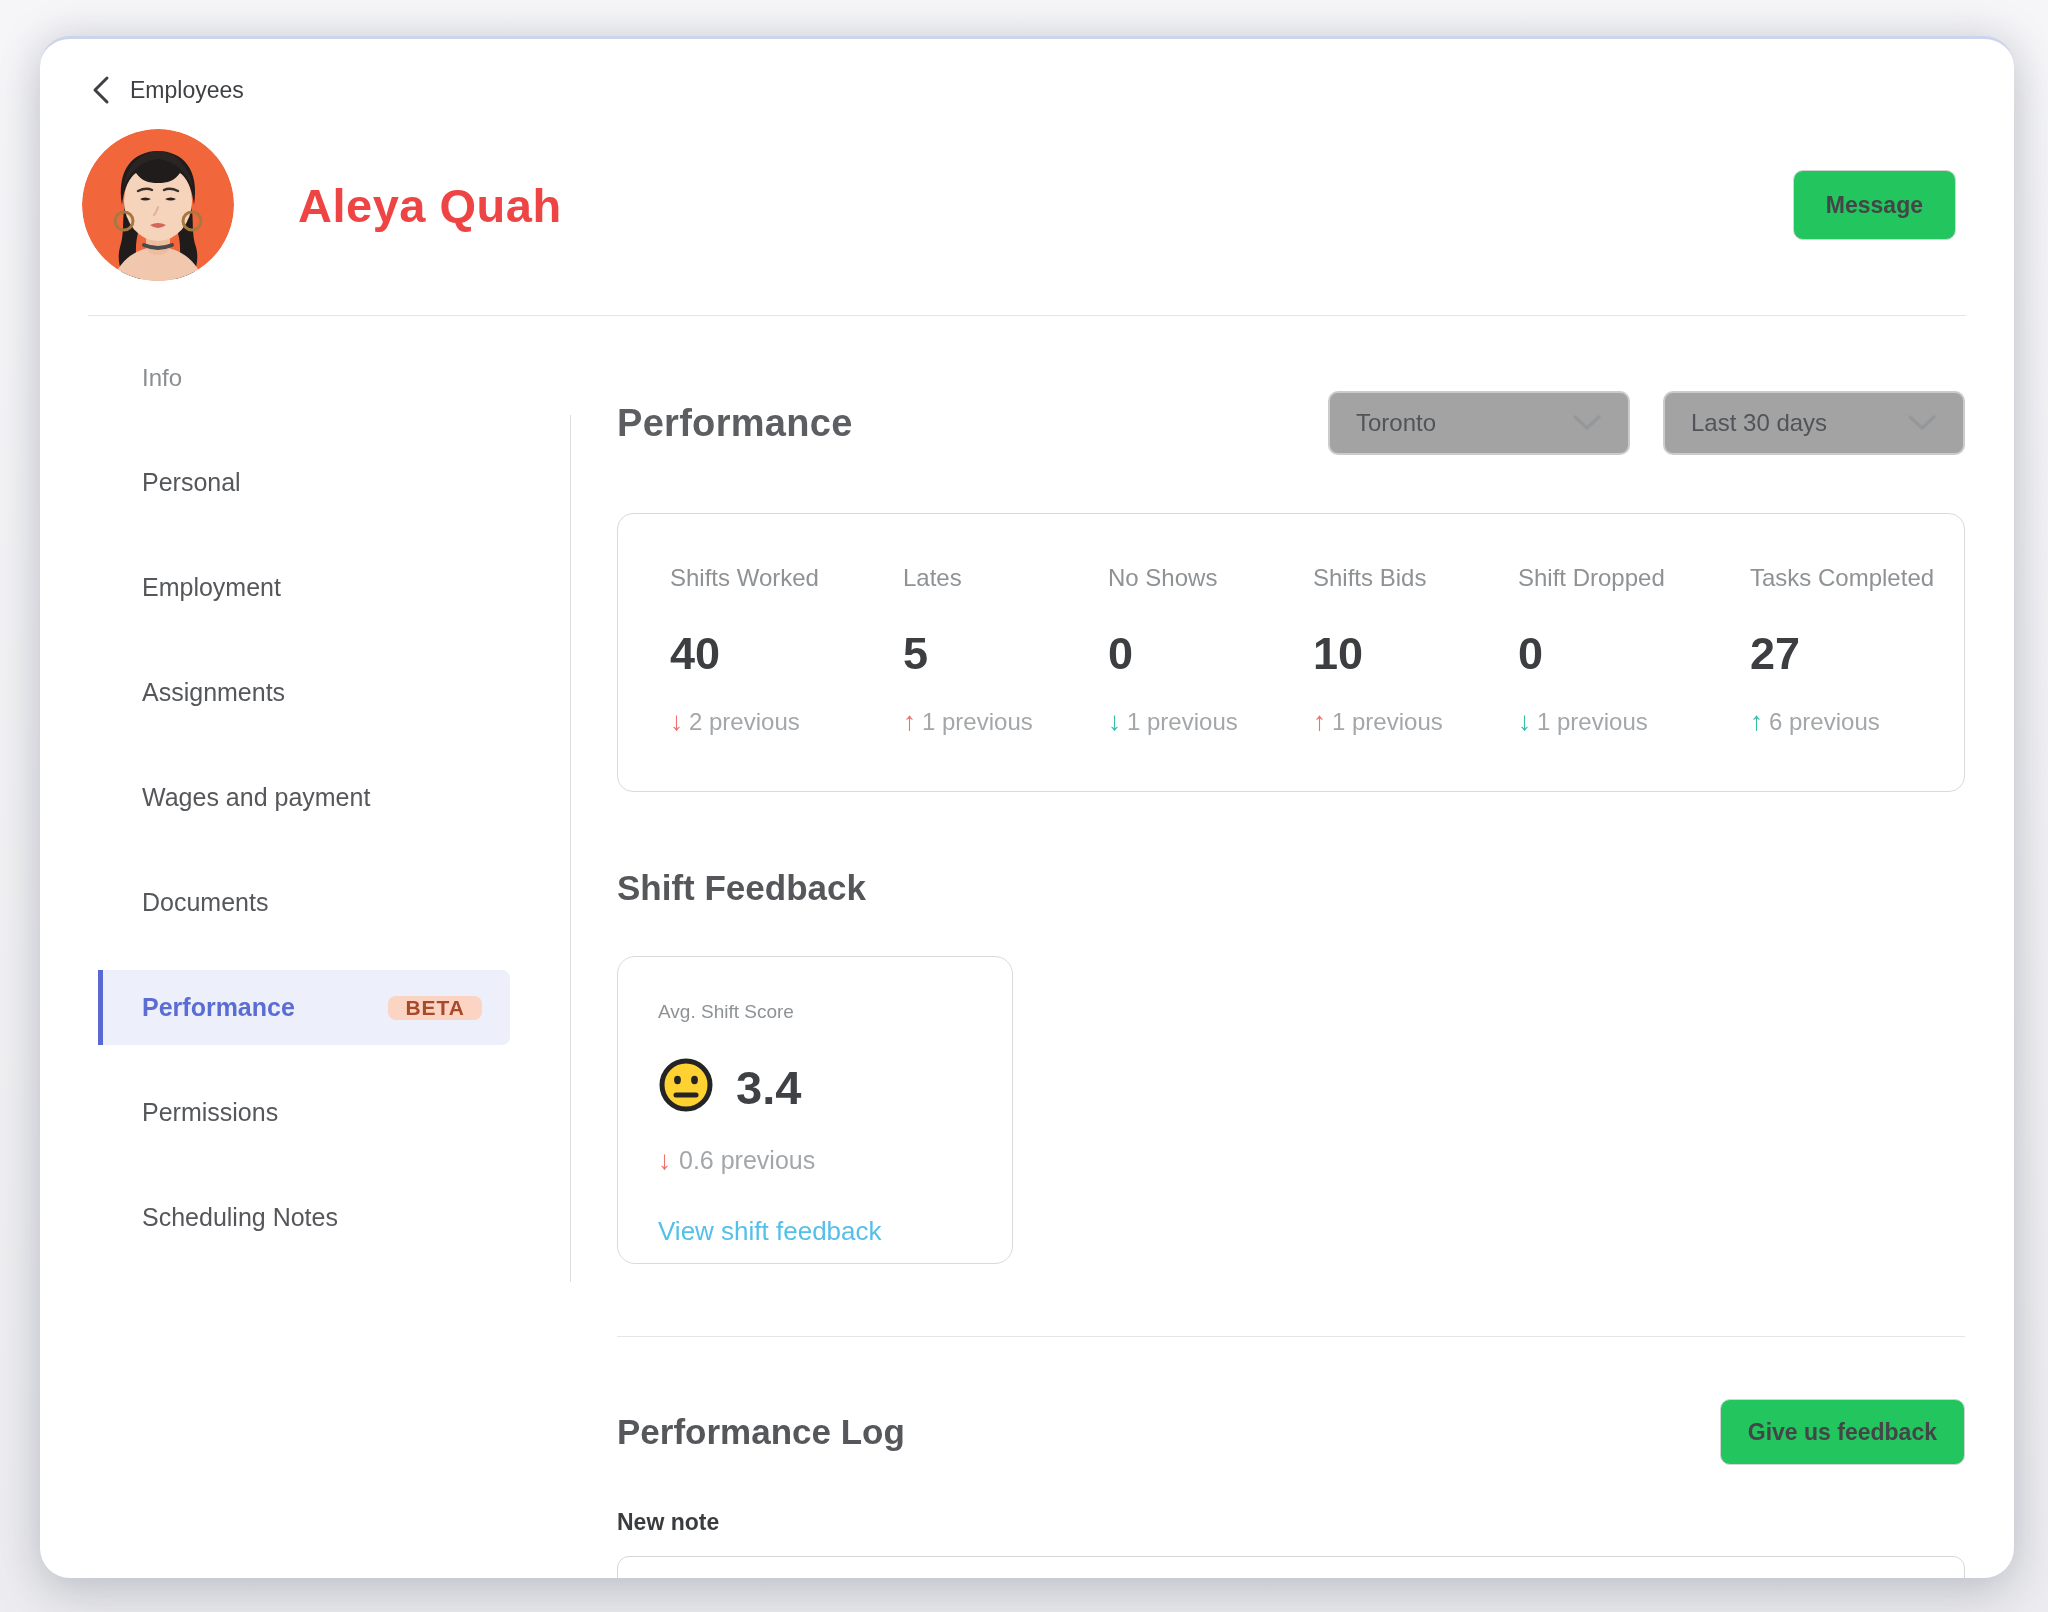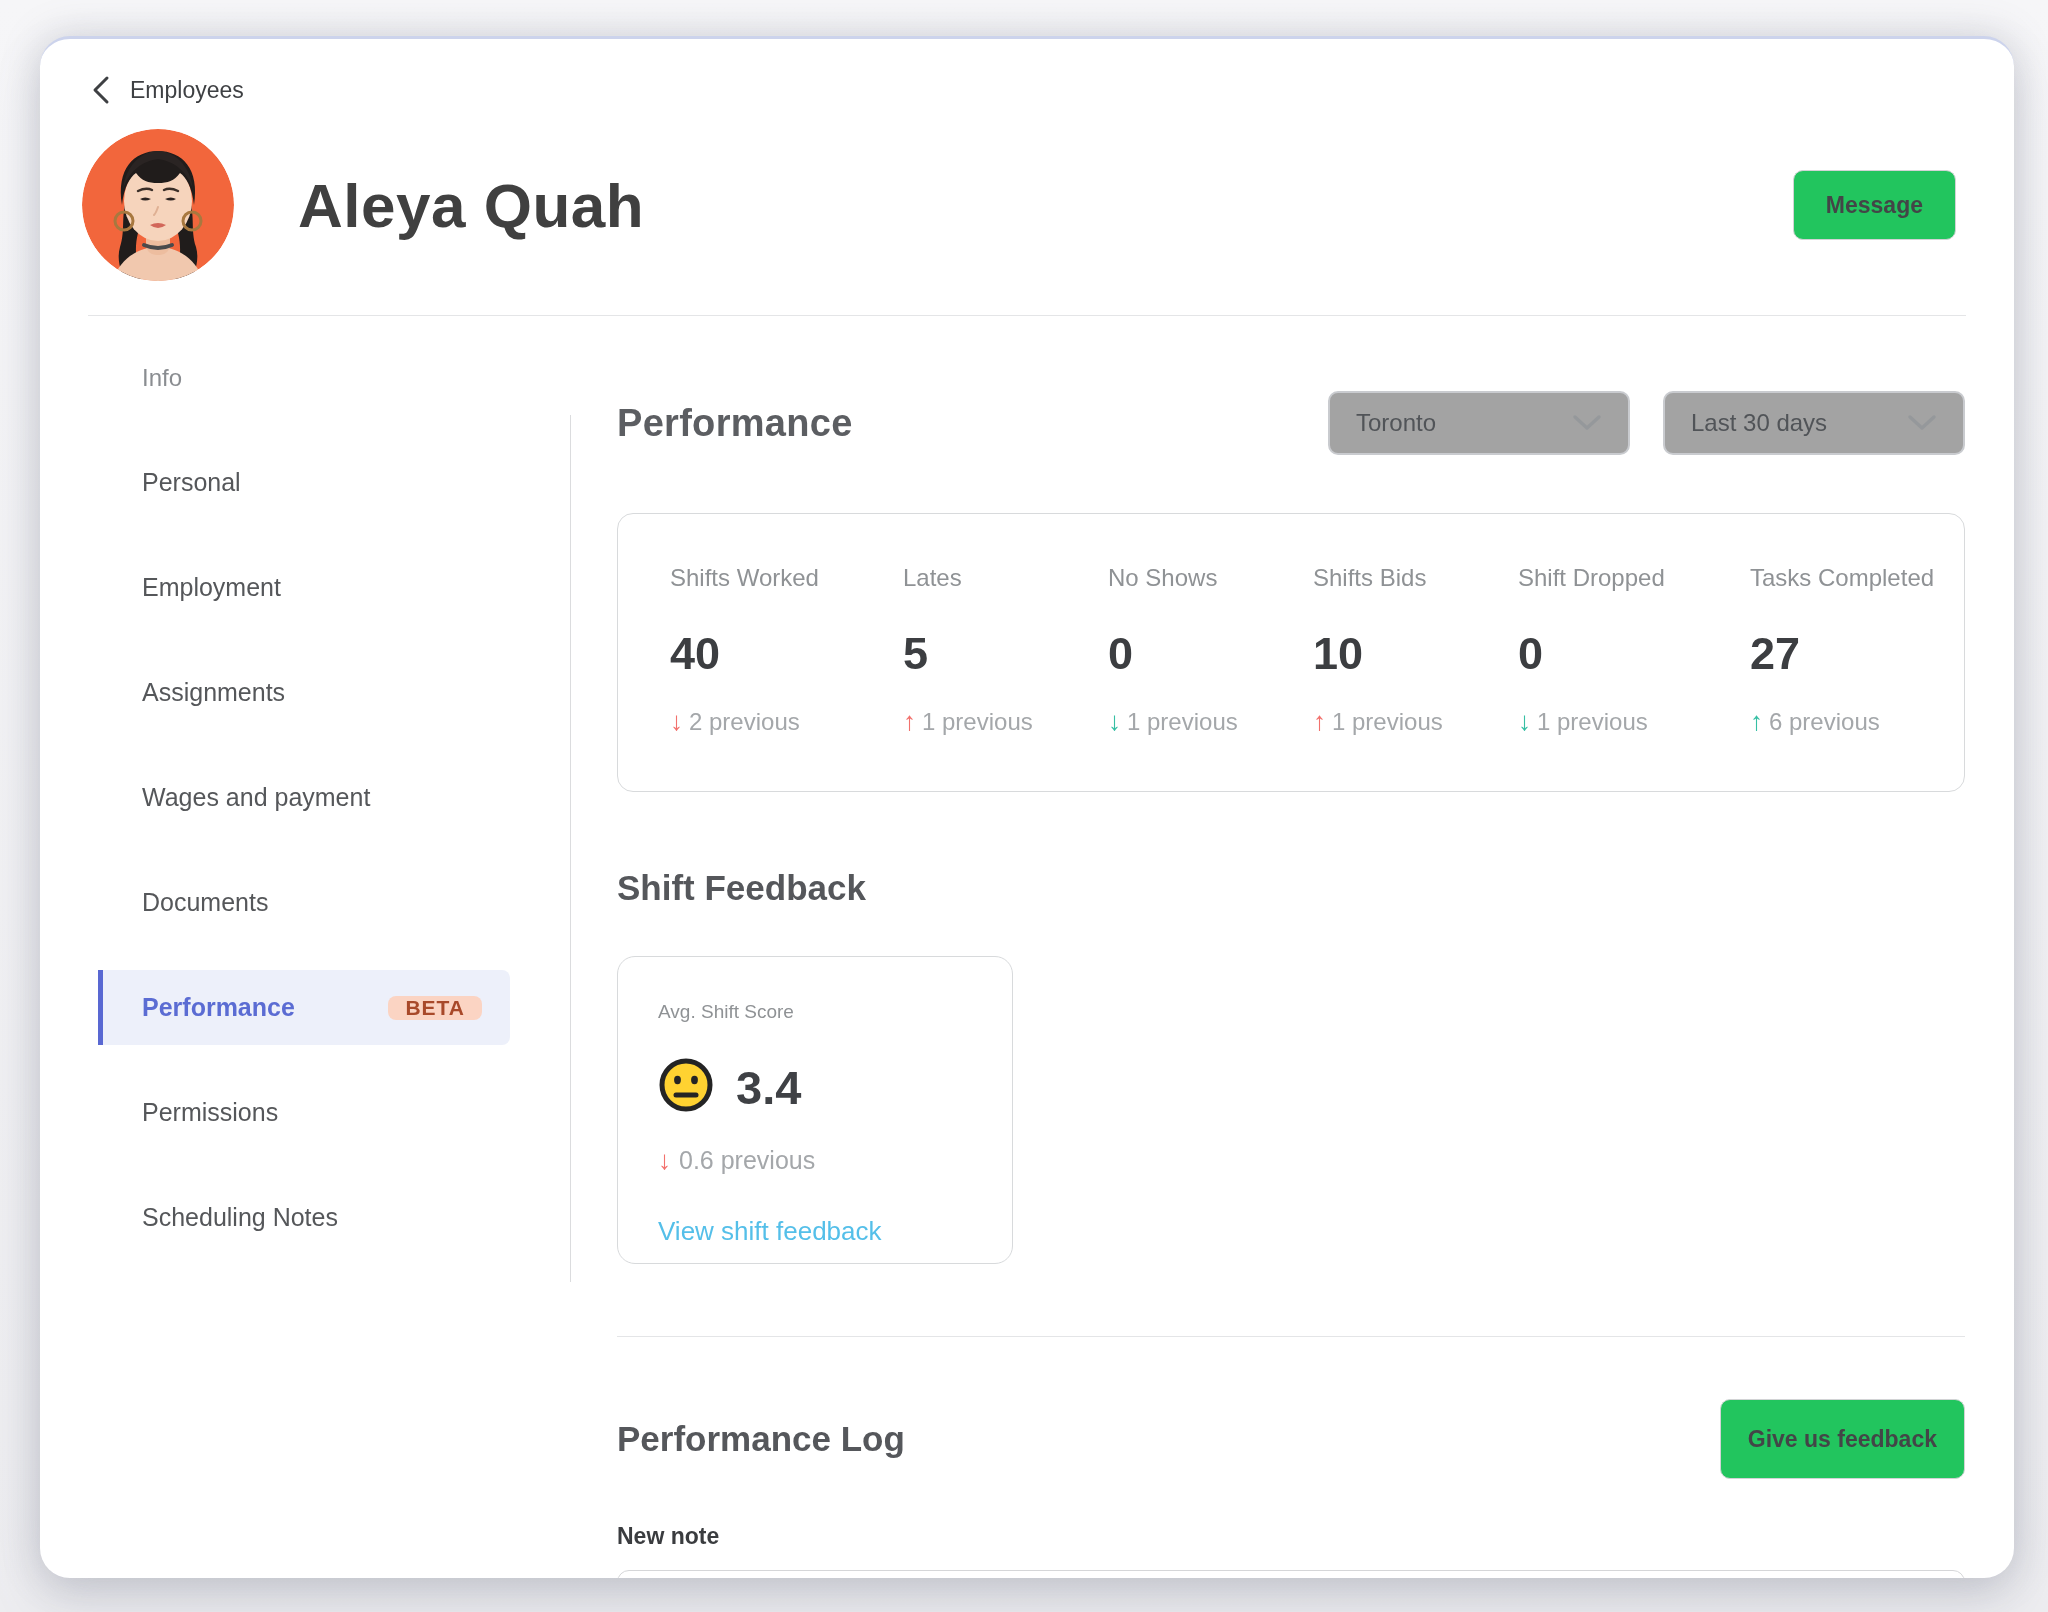--- a/index.html
+++ b/index.html
@@ -28,21 +28,21 @@
   }
   .breadcrumb-row .back-ic { display: flex; align-items: center; cursor: pointer; }
   .profile-row { display: flex; align-items: center; padding: 24px 58px 0 42px; }
   .avatar {
     width: 152px; height: 152px; border-radius: 50%;
     overflow: hidden; flex: 0 0 auto;
   }
   .avatar svg { display: block; }
   .emp-name {
     margin-left: 64px;
-    font-size: 62px; font-weight: 700; color: #404040; letter-spacing: 0.5px;
+    font-size: 47px; font-weight: 700; color: #ef4444; letter-spacing: 0.5px;
   }
   .btn {
     background: #22c55e;
     border: 1px solid #d2d3d5;
     border-radius: 10px;
     font-family: inherit;
     font-size: 23px; font-weight: 700; color: #434547;
     cursor: pointer;
   }
   .message-btn { margin-left: auto; height: 70px; padding: 0 32px; }
@@ -112,21 +112,21 @@
     padding: 44px 40px;
   }
   .score-label { font-size: 19px; color: #8f9295; }
   .score-row { margin-top: 34px; display: flex; align-items: center; gap: 22px; }
   .score-value { font-size: 47px; font-weight: 700; color: #3f4145; }
   .score-delta { margin-top: 28px; font-size: 25px; color: #a4a7aa; display: flex; align-items: baseline; gap: 8px; }
   .score-link { margin-top: 40px; font-size: 26px; font-weight: 500; cursor: pointer; }
   
   .section-divider { margin-top: 72px; height: 1px; background: #e4e5e7; }
   .log-header { margin-top: 62px; display: flex; align-items: center; }
-  .give-feedback-btn { margin-left: auto; height: 80px; padding: 0 27px; }
+  .give-feedback-btn { margin-left: auto; height: 66px; padding: 0 27px; }
   .new-note-label { margin-top: 44px; font-size: 23px; font-weight: 700; color: #3a3c3f; }
   .note-input {
     margin-top: 20px;
     width: 100%; height: 92px;
     border: 1px solid #d5d6d8; border-radius: 12px;
     padding: 0 28px;
     font-family: inherit; font-size: 25px; color: #3c3e41;
     outline: none;
   }
   .note-input::placeholder { color: #b9bbbd; }

